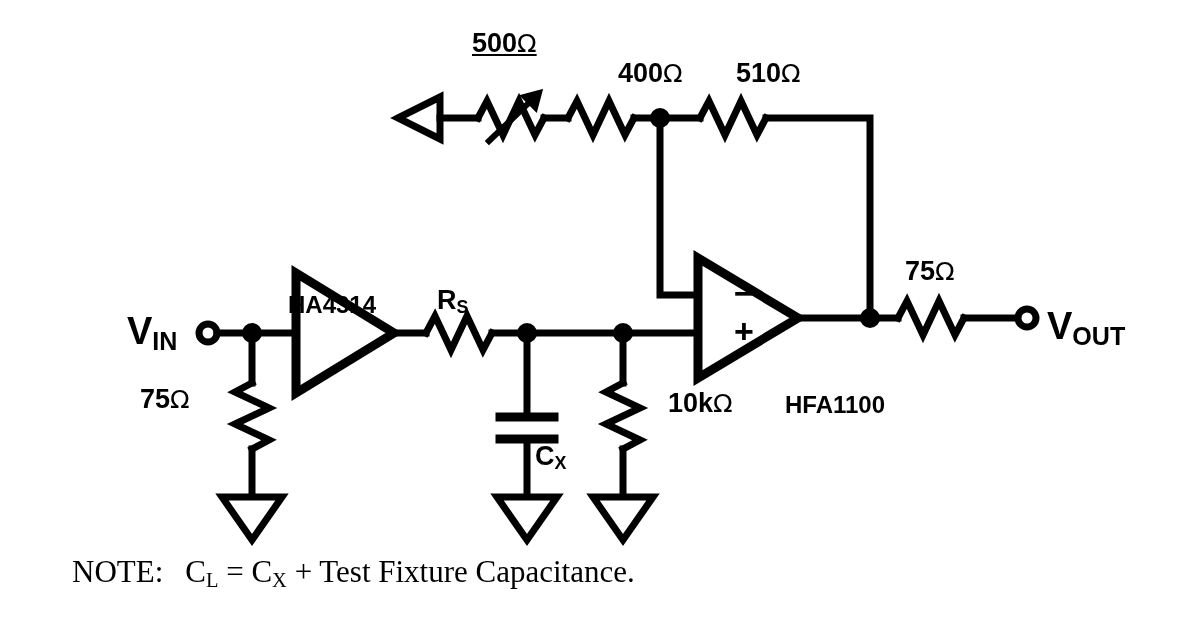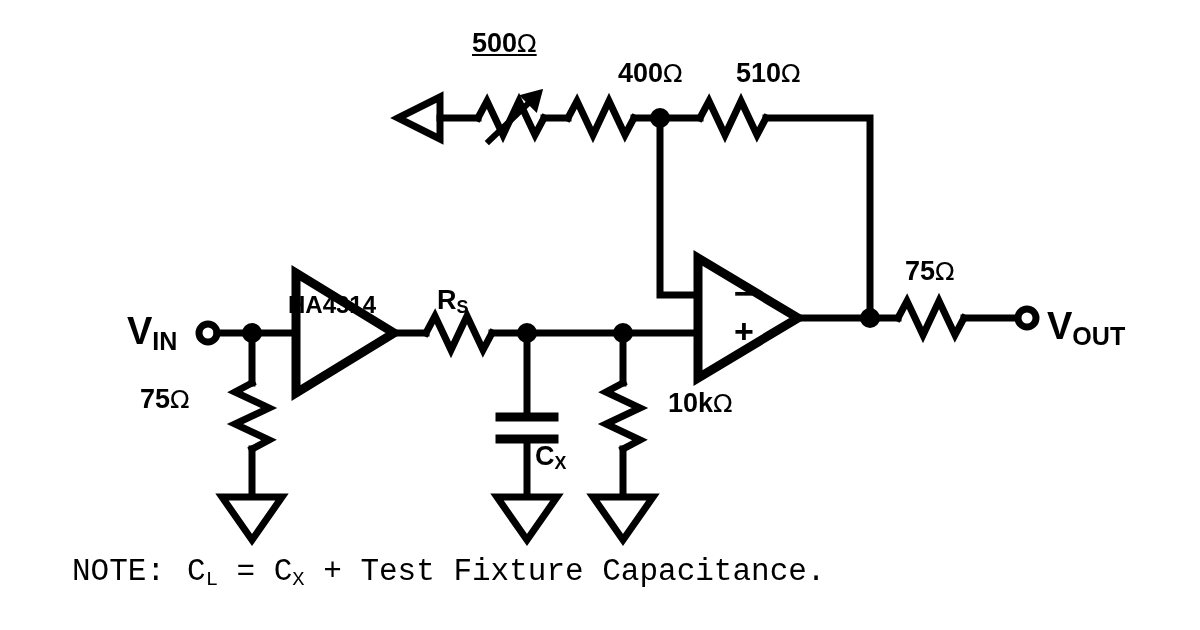--- a/index.html
+++ b/index.html
@@ -40,21 +40,21 @@
   }
   .omega {
     font-weight: normal;
     font-family: "DejaVu Sans", sans-serif;
     font-size: 0.95em;
   }
   #note {
     position: absolute;
     left: 72px;
     top: 556px;
-    font-family: Liberation Mono, monospace;
+    font-family: Liberation Serif, serif;
     font-weight: normal;
     font-size: 31px;
     color: #000000;
     white-space: nowrap;
     line-height: 1;
   }
   #note sub {
     font-size: 0.66em;
     vertical-align: -0.24em;
   }
@@ -152,20 +152,21 @@
   </svg>
 
   <div class="lbl val" style="left:472px; top:30px;text-decoration:underline;"><span>500</span><span class="omega">Ω</span></div>
 
   <div class="lbl val" style="left:570px; top:60px;margin-left:48px;"><span>400</span><span class="omega">Ω</span></div>
 
   <div class="lbl val" style="left:736px; top:60px;"><span>510</span><span class="omega">Ω</span></div>
 
   <div class="lbl part" style="left:288px; top:250px;">HA4314</div>
 
+  <div class="lbl part" style="left:785px; top:350px;">HFA1100</div>
 
   <div class="lbl val" style="left:437px; top:287px;"><span>R</span><sub>S</sub></div>
 
   <div class="lbl val" style="left:535px; top:443px;"><span>C</span><sub>X</sub></div>
 
   <div class="lbl val" style="left:140px; top:386px;"><span>75</span><span class="omega">Ω</span></div>
 
   <div class="lbl val" style="left:652px; top:390px;margin-left:16px;"><span>10k</span><span class="omega">Ω</span></div>
 
   <div class="lbl val" style="left:905px; top:258px;"><span>75</span><span class="omega">Ω</span></div>

